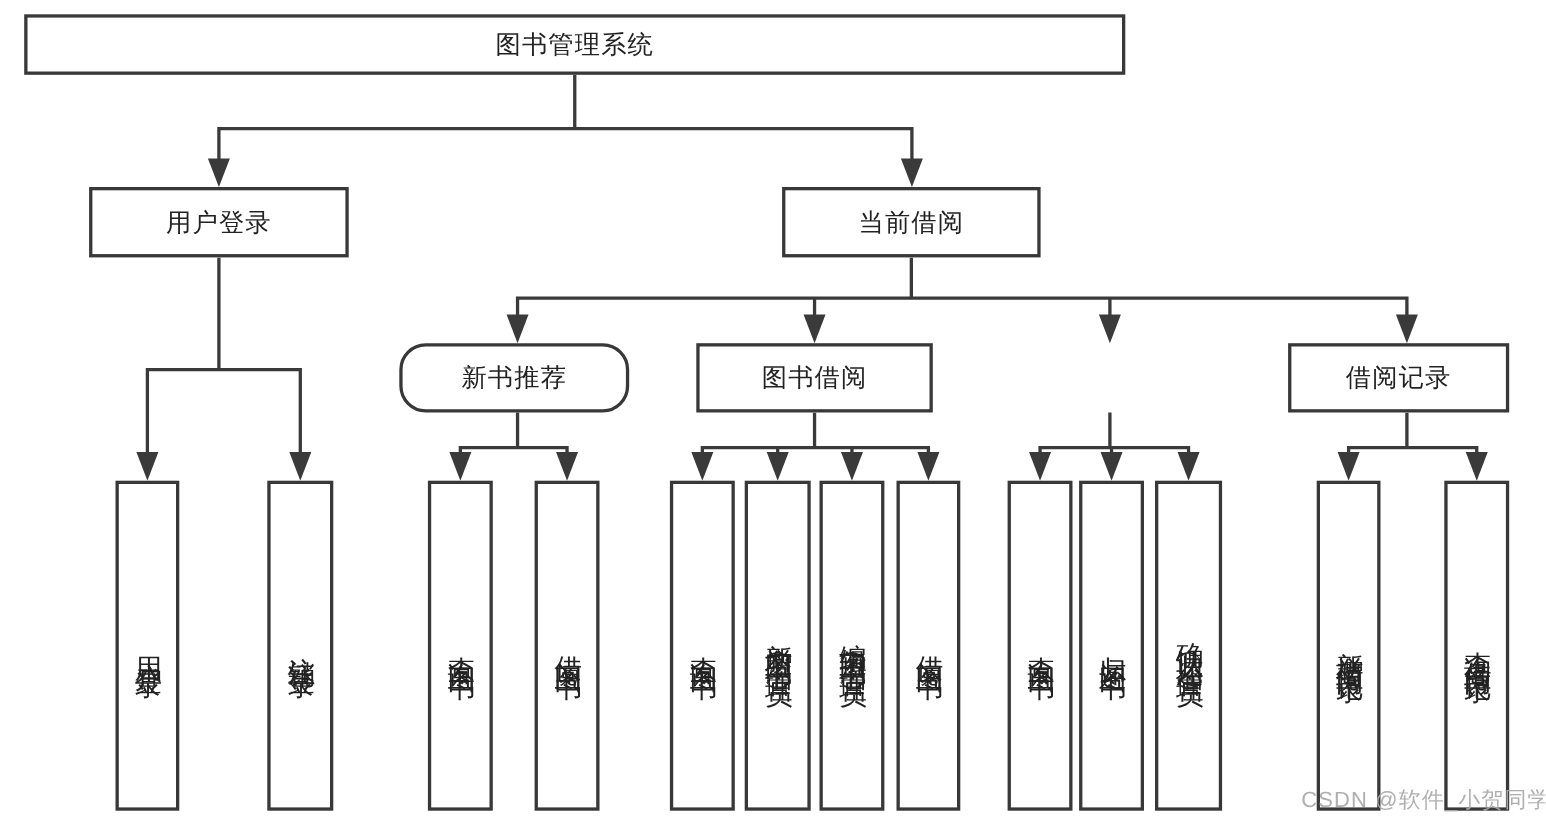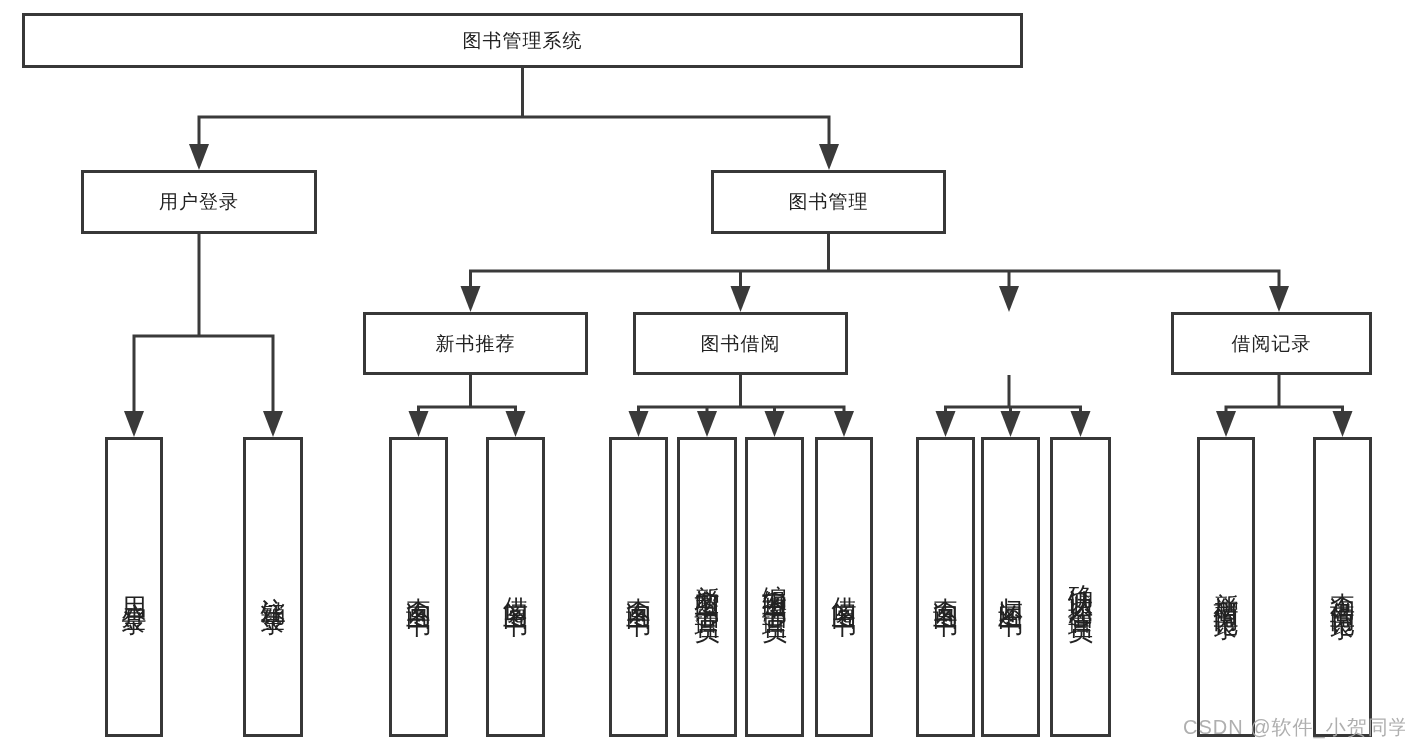--- a/index.html
+++ b/index.html
@@ -15,21 +15,21 @@
     position:absolute;
     box-sizing:border-box;
     border:3px solid #383838;
     background:#ffffff;
     color:#222222;
     display:flex;
     align-items:center;
     justify-content:center;
     z-index:2;
   }
-  .h-node { font-size:19px; letter-spacing:1px; }
+  .h-node { font-size:23px; letter-spacing:1px; }
   .v-node {
     top:437px; height:300px;
     writing-mode:vertical-rl;
     font-size:25px;
     letter-spacing:5px;
     line-height:1;
   }
   .watermark {
     position:absolute;
     left:1183px; top:714px;
@@ -84,23 +84,23 @@
       <polygon points="1010.5,437 1000.5,411 1020.5,411"></polygon>
       <polygon points="1080.5,437 1070.5,411 1090.5,411"></polygon>
       <polygon points="1226,437 1216,411 1236,411"></polygon>
       <polygon points="1342.5,437 1332.5,411 1352.5,411"></polygon>
     </g>
   </svg>
 
   <div class="node h-node" style="left:22px; top:13px; width:1001px; height:55px;">图书管理系统</div>
 
   <div class="node h-node" style="left:81px; top:170px; width:236px; height:64px;">用户登录</div>
-  <div class="node h-node" style="left:711px; top:170px; width:235px; height:64px;">图书管理</div>
+  <div class="node h-node" style="left:711px; top:170px; width:235px; height:64px;">当前借阅</div>
 
-  <div class="node h-node" style="left:363px; top:312px; width:225px; height:63px;">新书推荐</div>
+  <div class="node h-node" style="left:363px; top:312px; width:209px; height:63px;border-radius:24px;">新书推荐</div>
   <div class="node h-node" style="left:633px; top:312px; width:215px; height:63px;">图书借阅</div>
   <div class="node h-node" style="left:1171px; top:312px; width:201px; height:63px;">借阅记录</div>
 
   <div class="node v-node" style="left:105px; width:58px;">用户登录</div>
   <div class="node v-node" style="left:243px; width:60px;">注销登录</div>
 
   <div class="node v-node" style="left:389px; width:59px;">查询图书</div>
   <div class="node v-node" style="left:486px; width:59px;">借阅图书</div>
 
   <div class="node v-node" style="left:609px; width:59px;">查询图书</div>

